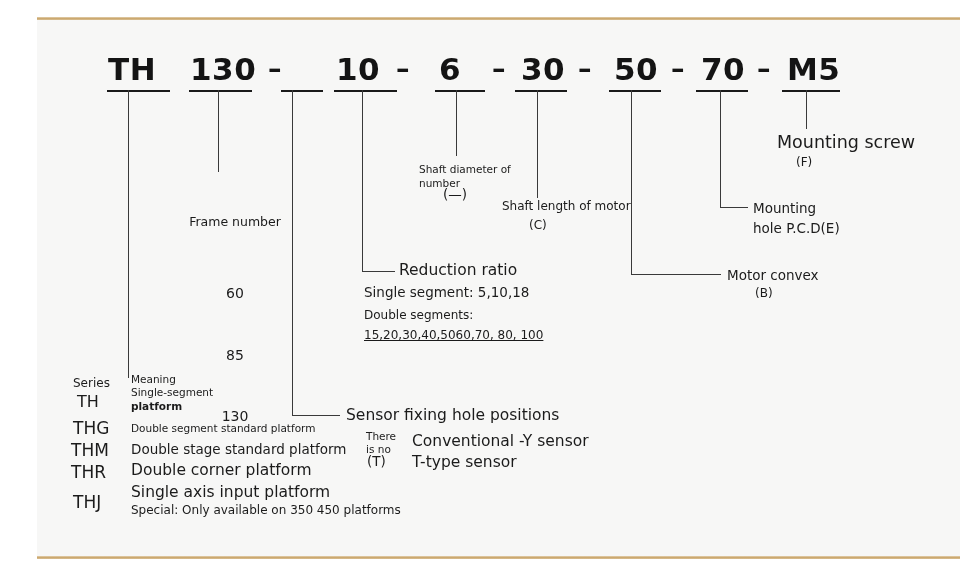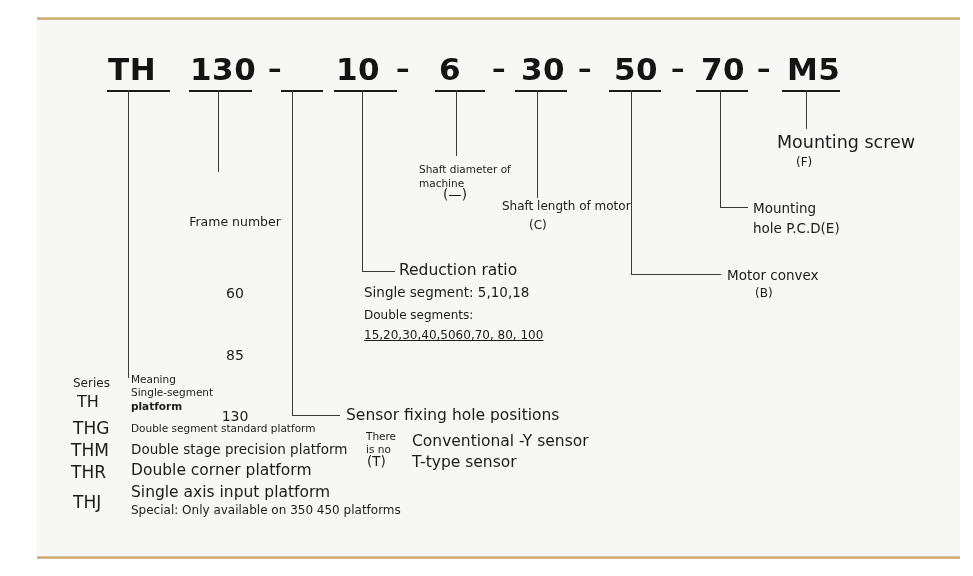--- a/index.html
+++ b/index.html
@@ -140,21 +140,21 @@
   <div class="txt frame-col" style="left:180px; top:175px;">
     <div class="fc-head">Frame number</div>
     <div class="fc-item">60</div>
     <div class="fc-item">85</div>
     <div class="fc-item">130</div>
     
     
   </div>
 
   <div class="txt t-xs" style="left:419px; top:163px;">Shaft diameter of</div>
-  <div class="txt t-xs" style="left:419px; top:177px;">machine</div>
+  <div class="txt t-xs" style="left:419px; top:177px;">number</div>
   <div class="txt t-md" style="left:443px; top:186px;">(—)</div>
 
   <div class="txt t-sm" style="left:502px; top:199px;">Shaft length of motor</div>
   <div class="txt t-sm" style="left:529px; top:218px;">(C)</div>
 
   <div class="txt t-lg" style="left:399px; top:261px;">Reduction ratio</div>
   <div class="txt t-md" style="left:364px; top:284px;">Single segment: 5,10,18</div>
   <div class="txt t-sm" style="left:364px; top:308px;">Double segments:</div>
   <div class="txt t-sm" style="left:364px; top:328px;text-decoration:underline;">15,20,30,40,5060,70, 80, 100</div>
 
@@ -178,21 +178,21 @@
   <div class="txt t-xs" style="left:131px; top:373px;">Meaning</div>
 
   <div class="txt" style="left:77px; top:392px; font-size:16px;">TH</div>
   <div class="txt t-xs" style="left:131px; top:386px;">Single-segment</div>
   <div class="txt t-xs" style="left:131px; top:400px;font-weight:bold;">platform</div>
 
   <div class="txt" style="left:73px; top:418px; font-size:17px;">THG</div>
   <div class="txt t-xs" style="left:131px; top:422px;">Double segment standard platform</div>
 
   <div class="txt" style="left:71px; top:440px; font-size:17px;">THM</div>
-  <div class="txt t-md" style="left:131px; top:441px;">Double stage precision platform</div>
+  <div class="txt t-md" style="left:131px; top:441px;">Double stage standard platform</div>
 
   <div class="txt" style="left:71px; top:462px; font-size:17px;">THR</div>
   <div class="txt t-lg" style="left:131px; top:461px;">Double corner platform</div>
 
   <div class="txt" style="left:73px; top:492px; font-size:17px;">THJ</div>
   <div class="txt t-lg" style="left:131px; top:483px;">Single axis input platform</div>
   <div class="txt t-sm" style="left:131px; top:503px;">Special: Only available on 350 450 platforms</div>
 
 </div>
 

